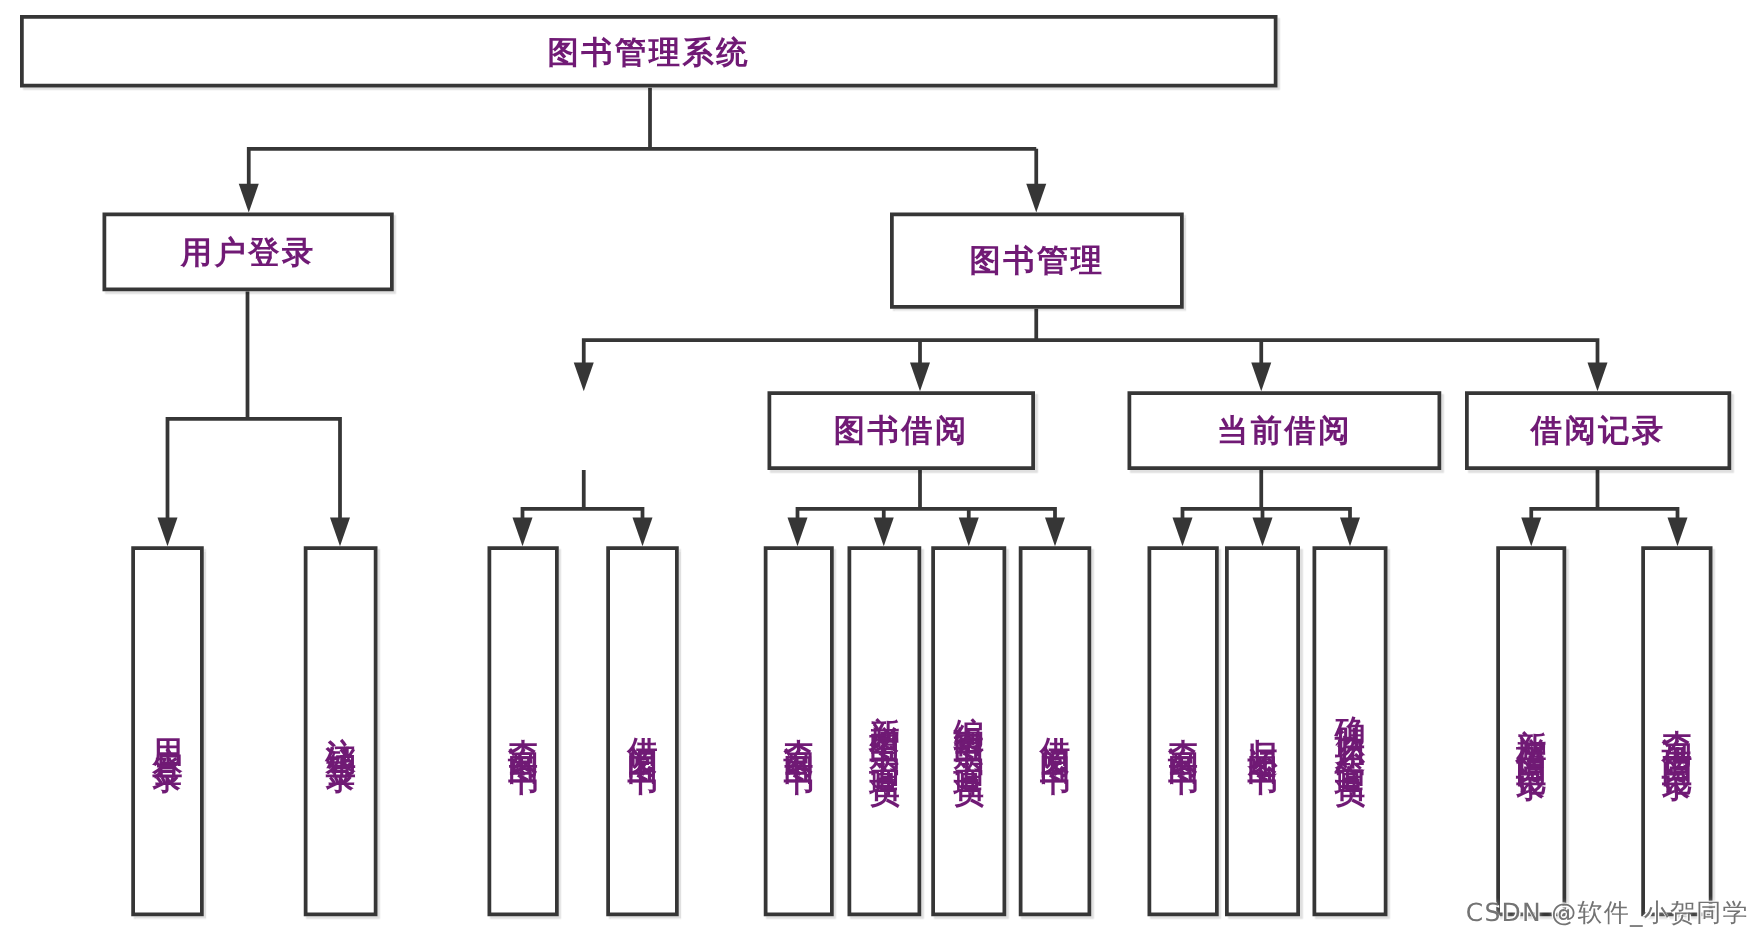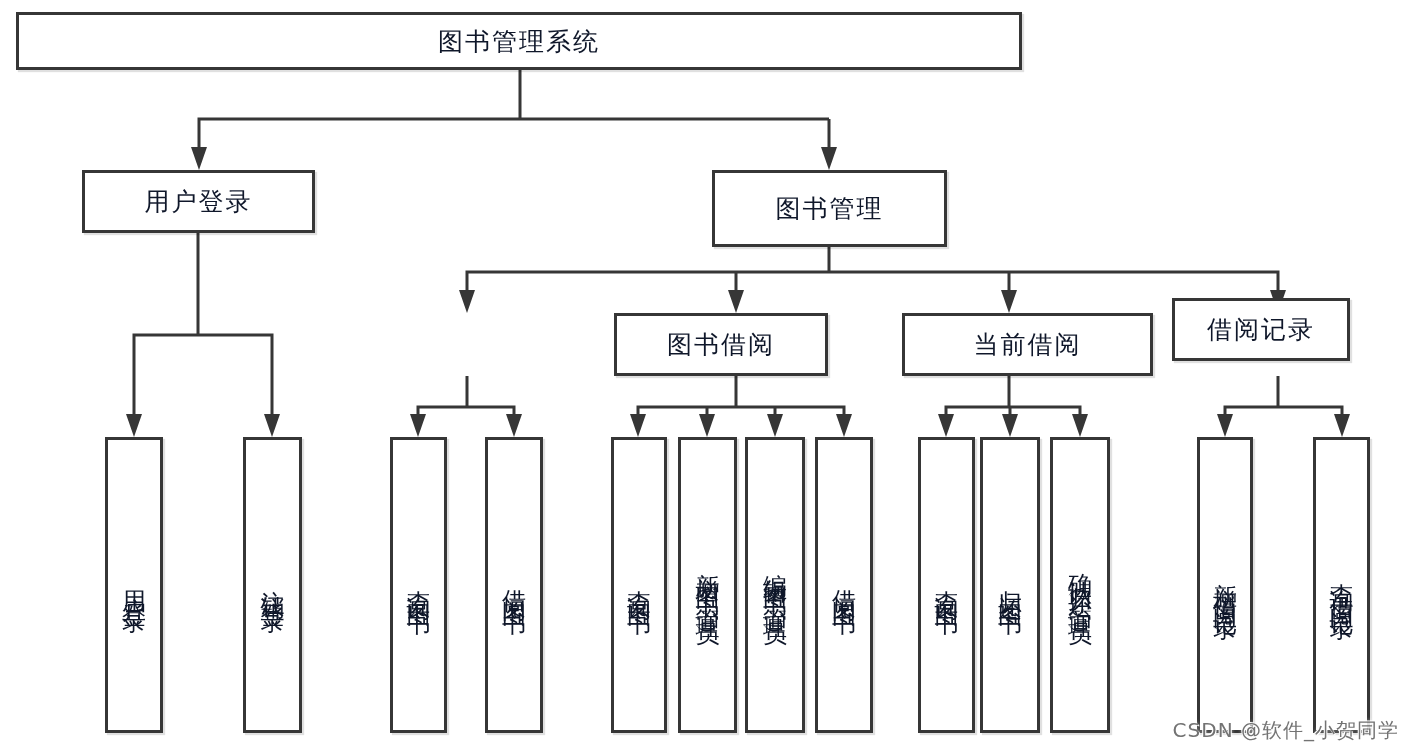--- a/index.html
+++ b/index.html
@@ -14,44 +14,45 @@
   #wires { position: absolute; left: 0; top: 0; z-index: 1; }
   .node {
     position: absolute;
     box-sizing: border-box;
     background: #ffffff;
     border: 3px solid #363636;
     box-shadow: 2px 2px 1px rgba(0,0,0,0.12);
     display: flex;
     align-items: center;
     justify-content: center;
-    color: #0f172a;
+    color: #701a75;
     font-size: 25px;
     letter-spacing: 2px;
     z-index: 2;
     white-space: nowrap;
+    font-weight: bold;
   }
   .node.leaf {
     writing-mode: vertical-rl;
     text-orientation: upright;
     font-size: 24px;
     letter-spacing: 7px;
     line-height: 1;
     white-space: normal;
   }
   
   .n-root            { left: 16px;   top: 12px;  width: 1006px; height: 58px; }
   
   .n-user-login      { left: 82px;   top: 170px; width: 233px;  height: 63px; }
   .n-book-mgmt       { left: 712px;  top: 170px; width: 235px;  height: 77px; }
   
   .n-new-book-rec    { left: 362px;  top: 313px; width: 211px;  height: 63px; }
   .n-book-borrow     { left: 614px;  top: 313px; width: 214px;  height: 63px; }
   .n-current-borrow  { left: 902px;  top: 313px; width: 251px;  height: 63px; }
-  .n-borrow-records  { left: 1172px; top: 298px; width: 178px;  height: 63px; }
+  .n-borrow-records  { left: 1172px; top: 313px; width: 213px;  height: 63px; }
   
   .n-leaf-user-login     { left: 105px;  top: 437px; width: 58px; height: 296px; }
   .n-leaf-logout         { left: 243px;  top: 437px; width: 59px; height: 296px; }
   .n-leaf-query-book-1   { left: 390px;  top: 437px; width: 57px; height: 296px; }
   .n-leaf-borrow-book-1  { left: 485px;  top: 437px; width: 58px; height: 296px; }
   .n-leaf-query-book-2   { left: 611px;  top: 437px; width: 56px; height: 296px; }
   .n-leaf-add-book       { left: 678px;  top: 437px; width: 59px; height: 296px; letter-spacing: 5px; }
   .n-leaf-edit-book      { left: 745px;  top: 437px; width: 60px; height: 296px; letter-spacing: 5px; }
   .n-leaf-borrow-book-2  { left: 815px;  top: 437px; width: 58px; height: 296px; }
   .n-leaf-query-book-3   { left: 918px;  top: 437px; width: 57px; height: 296px; }

